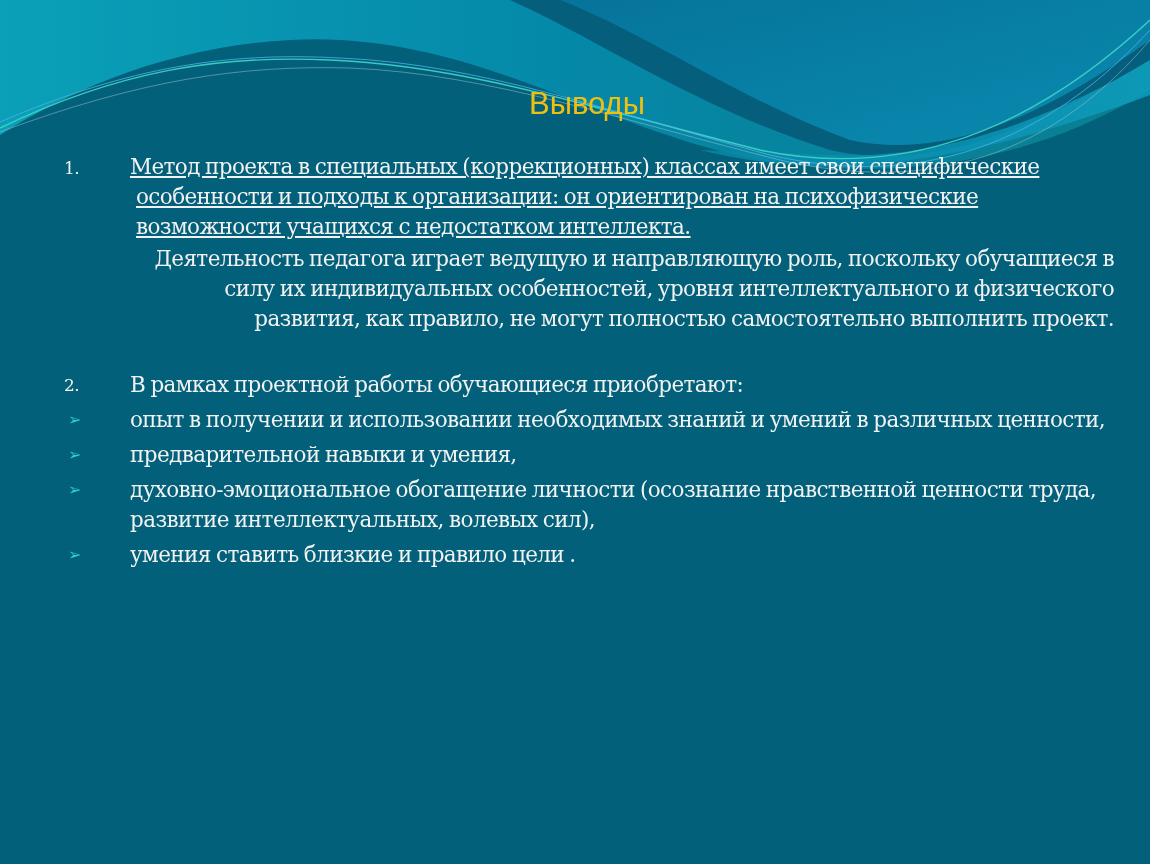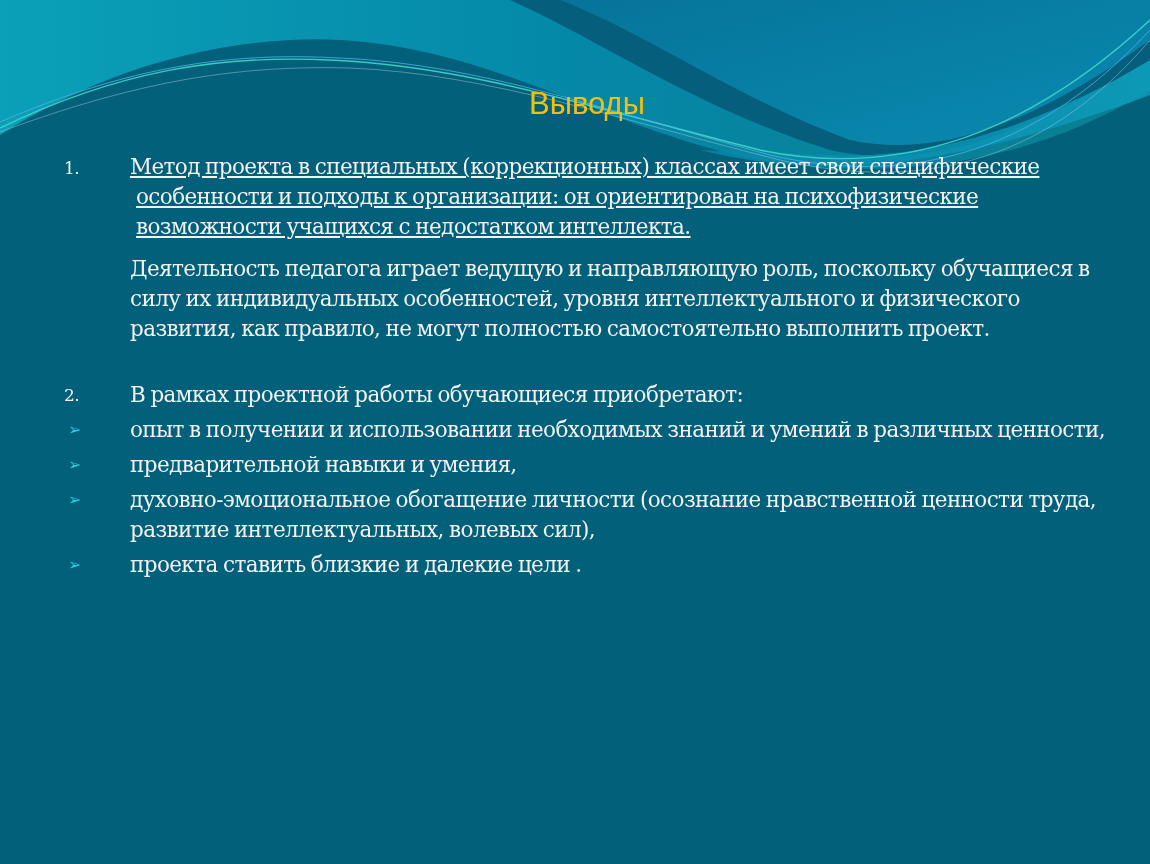--- a/index.html
+++ b/index.html
@@ -21,21 +21,21 @@
       color: #f2f2f2; font-size: 21.5px; line-height: 30px;
       letter-spacing: -0.6px; word-spacing: -1px;
     }
     .row { position: relative; padding-left: 66px; }
     .row .marker {
       position: absolute; left: 0; top: 0; width: 40px;
       font-size: 17px;
     }
     .row .marker.bullet { color: #2bd0df; font-size: 16px; left: 4px; }
     .num1 .marker { top: 1px; }
-    .gap6 { margin-top: 12px; }
+    .gap6 { margin-top: 2px; text-align: right; }
     .gap-big { margin-top: 36px; }
     .bl { margin-top: 5px; }
   </style>
 </head>
 <body>
 
 <svg class="bg" viewBox="0 0 1150 864" preserveAspectRatio="none">
   <defs>
     <linearGradient id="g1" x1="0" y1="0" x2="1" y2="0">
       <stop offset="0" stop-color="#0aa0b8"></stop>
@@ -89,15 +89,15 @@
   <div class="row bl">
     <span class="marker bullet">➢</span>
     <div>предварительной навыки и умения,</div>
   </div>
   <div class="row bl">
     <span class="marker bullet">➢</span>
     <div>духовно-эмоциональное обогащение личности (осознание нравственной ценности труда, развитие интеллектуальных, волевых сил),</div>
   </div>
   <div class="row bl">
     <span class="marker bullet">➢</span>
-    <div>проекта ставить близкие и далекие цели .</div>
+    <div>умения ставить близкие и правило цели .</div>
   </div>
 </div>
 
 </body></html>

